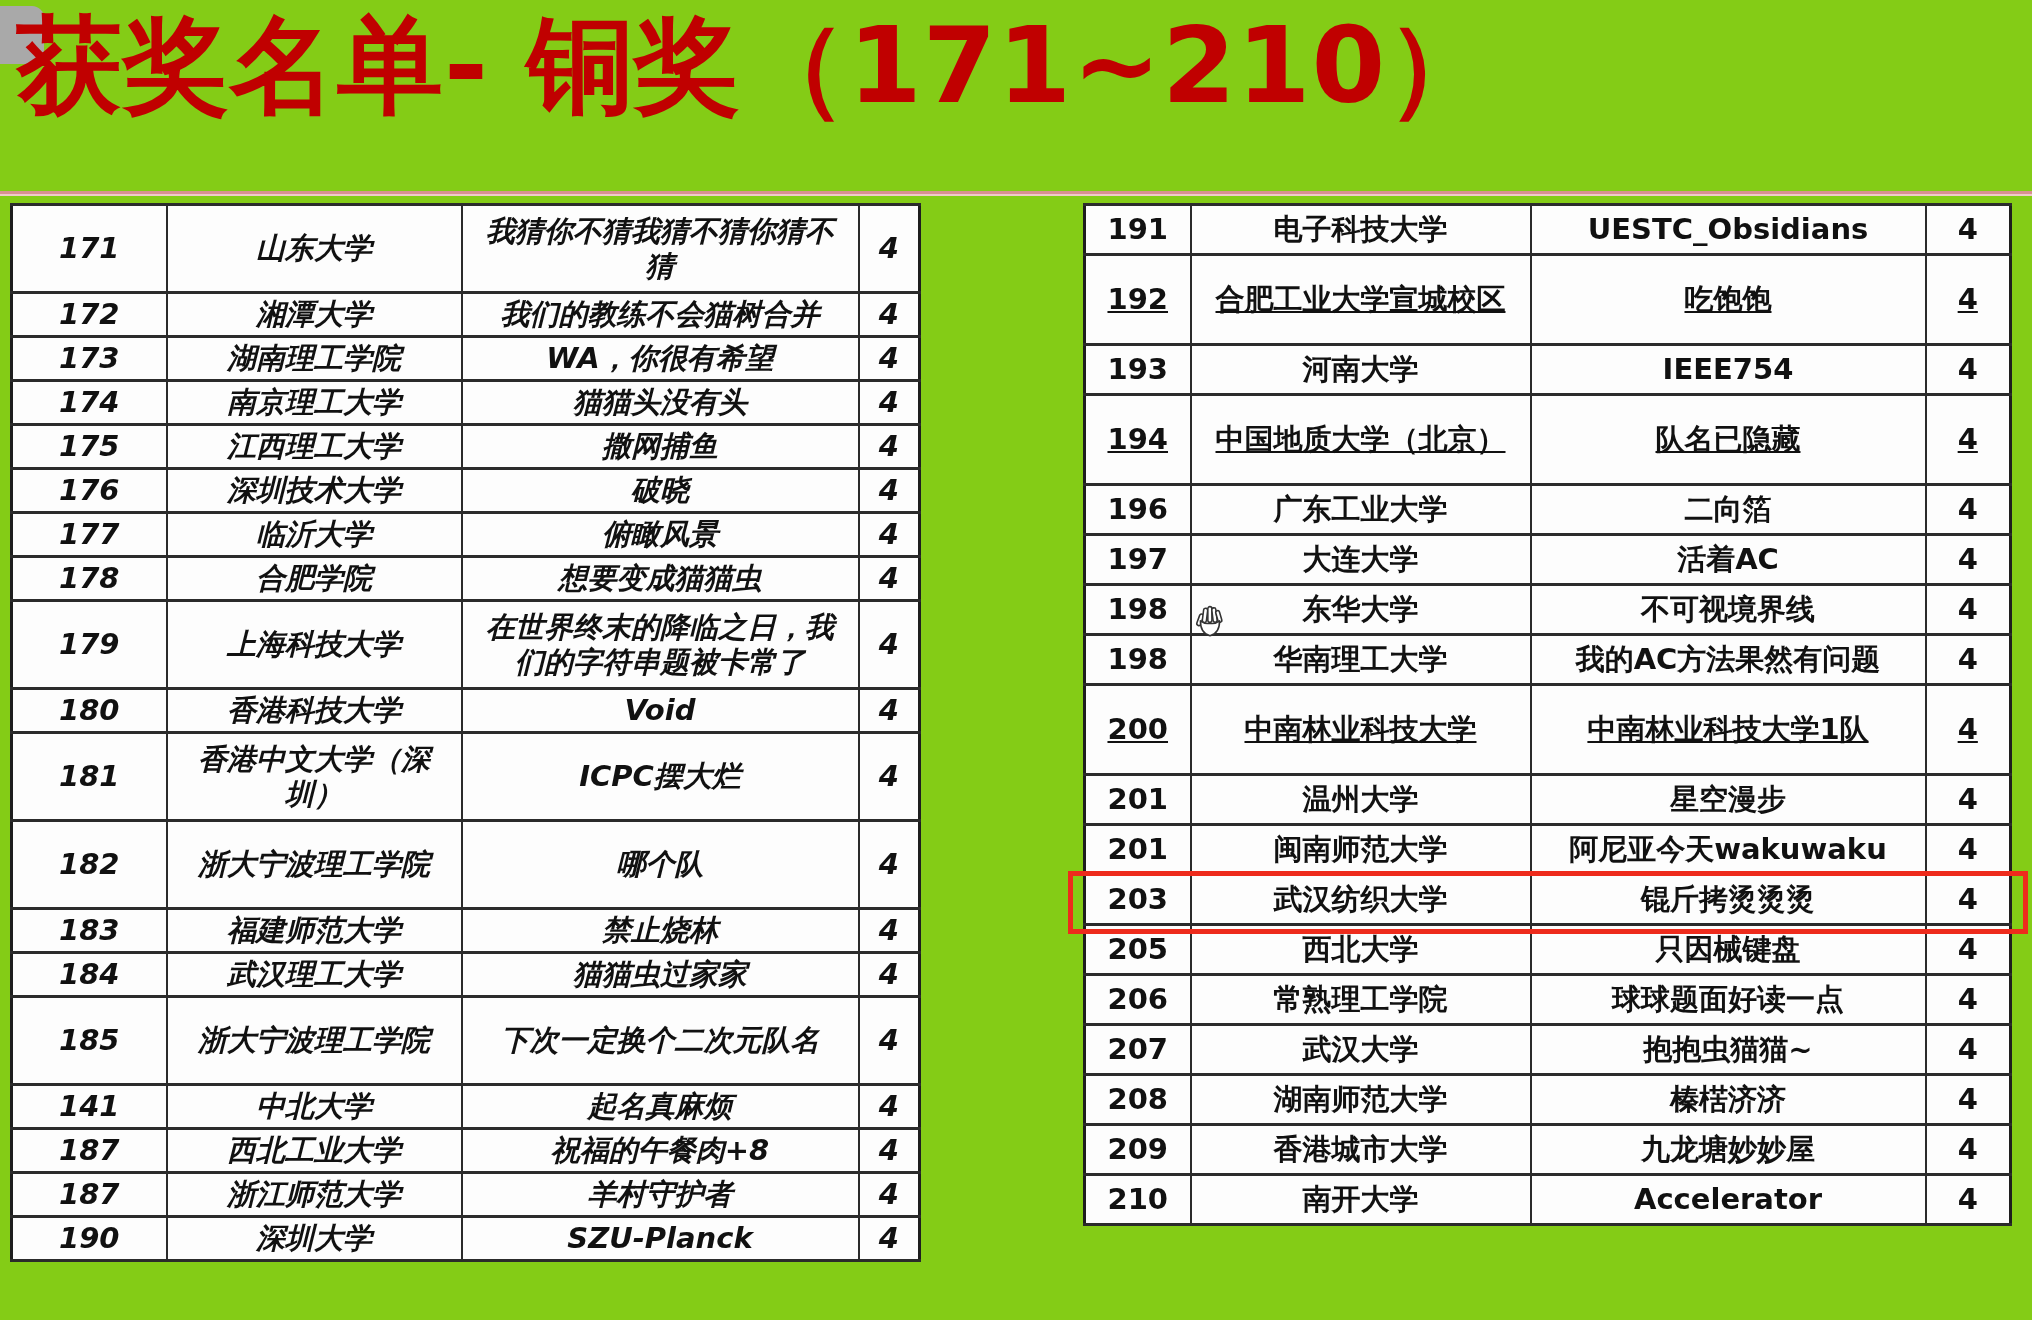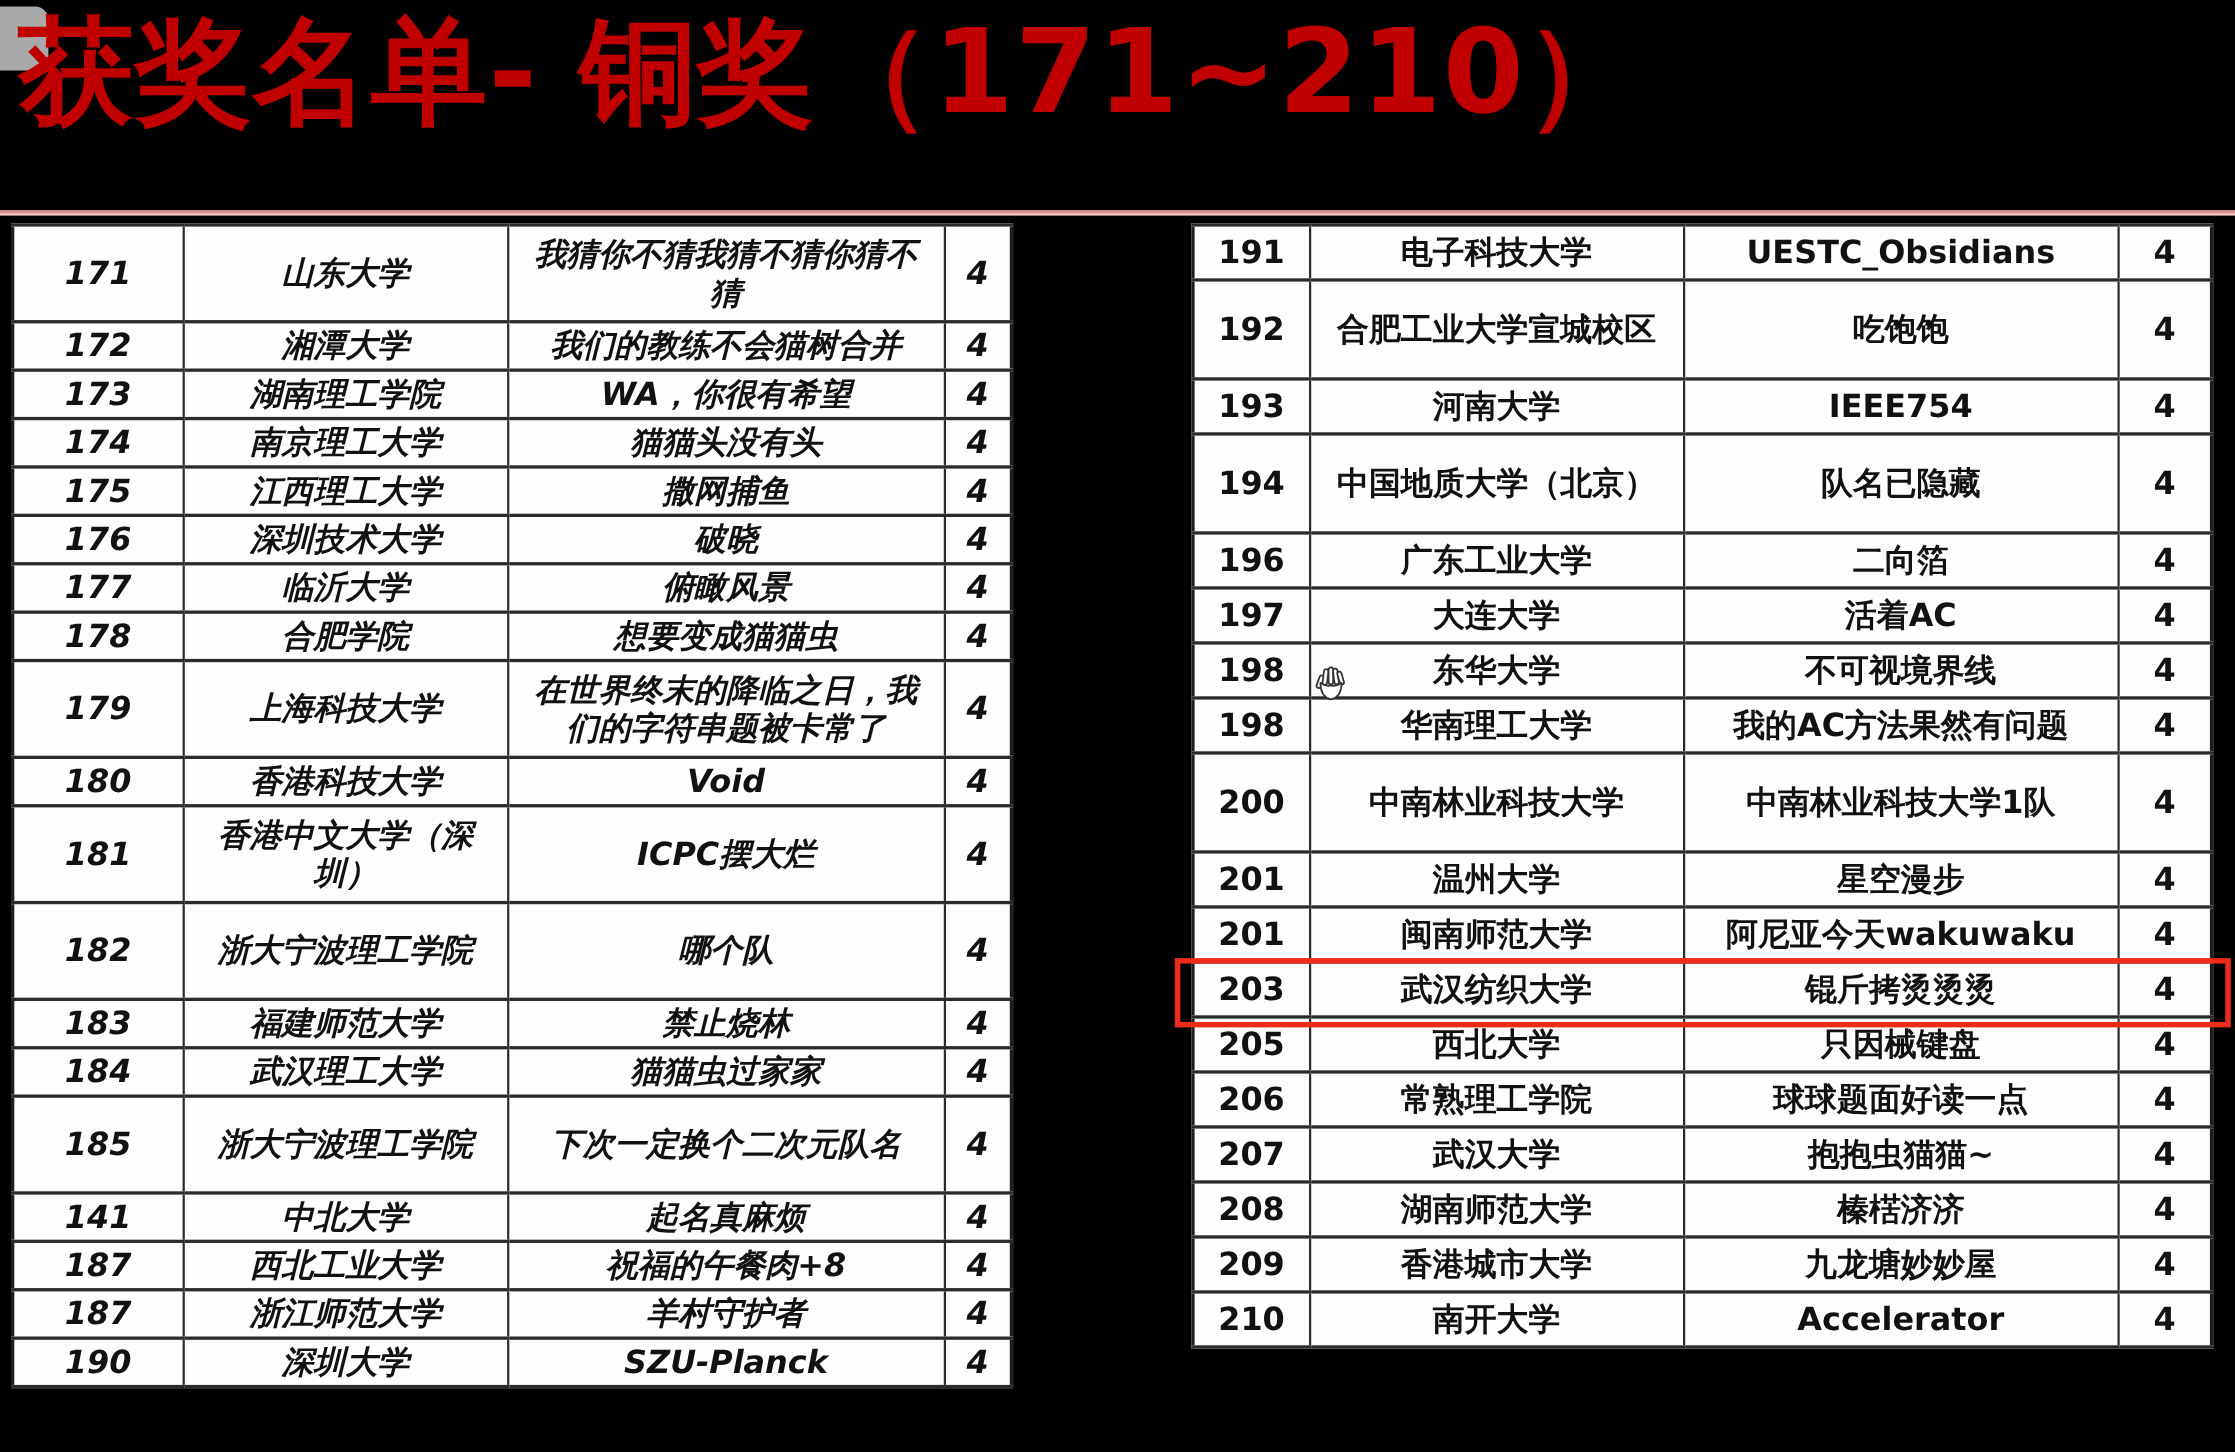--- a/index.html
+++ b/index.html
@@ -1,19 +1,19 @@
 <!DOCTYPE html>
 <html><head>
 <meta charset="utf-8">
 <style>
   html,body{margin:0;padding:0;background:#ffffff;}
   .stage{
     position:relative;
     width:2032px;height:1320px;
-    background:#000000;
+    background:#84cc16;
     overflow:hidden;
     font-family:"DejaVu Sans","Liberation Sans",sans-serif;
     color:#111;
   }
   .corner-frag{
     position:absolute;left:-16px;top:6px;width:60px;height:58px;
     background:#a9a9a9;border-radius:12px;
   }
   .title{
     position:absolute;left:16px;top:-14px;margin:0;
@@ -36,21 +36,21 @@
     border:2px solid #2b2b2b;
     border-top-width:3px;border-bottom-width:3px;
     text-align:center;vertical-align:middle;
     font-weight:bold;font-size:29px;
     padding:0 10px;overflow:hidden;word-break:break-all;
     line-height:1.18;
   }
   table.left tr{height:44px;font-style:italic;}
   table.left tr.tall{height:88px;}
   table.right tr{height:50px;}
-  table.right tr.tall{height:90px;}
+  table.right tr.tall{height:90px;text-decoration:underline;}
   .td-rank{font-size:28px;}
   .td-score{font-size:28px;}
   .td-team{font-size:30px;}
   .highlight-box{
     position:absolute;border:5px solid #ee2b1c;
     background:transparent;pointer-events:none;
   }
   .hand{
     position:absolute;left:1194px;top:604px;width:32px;height:36px;
   }

